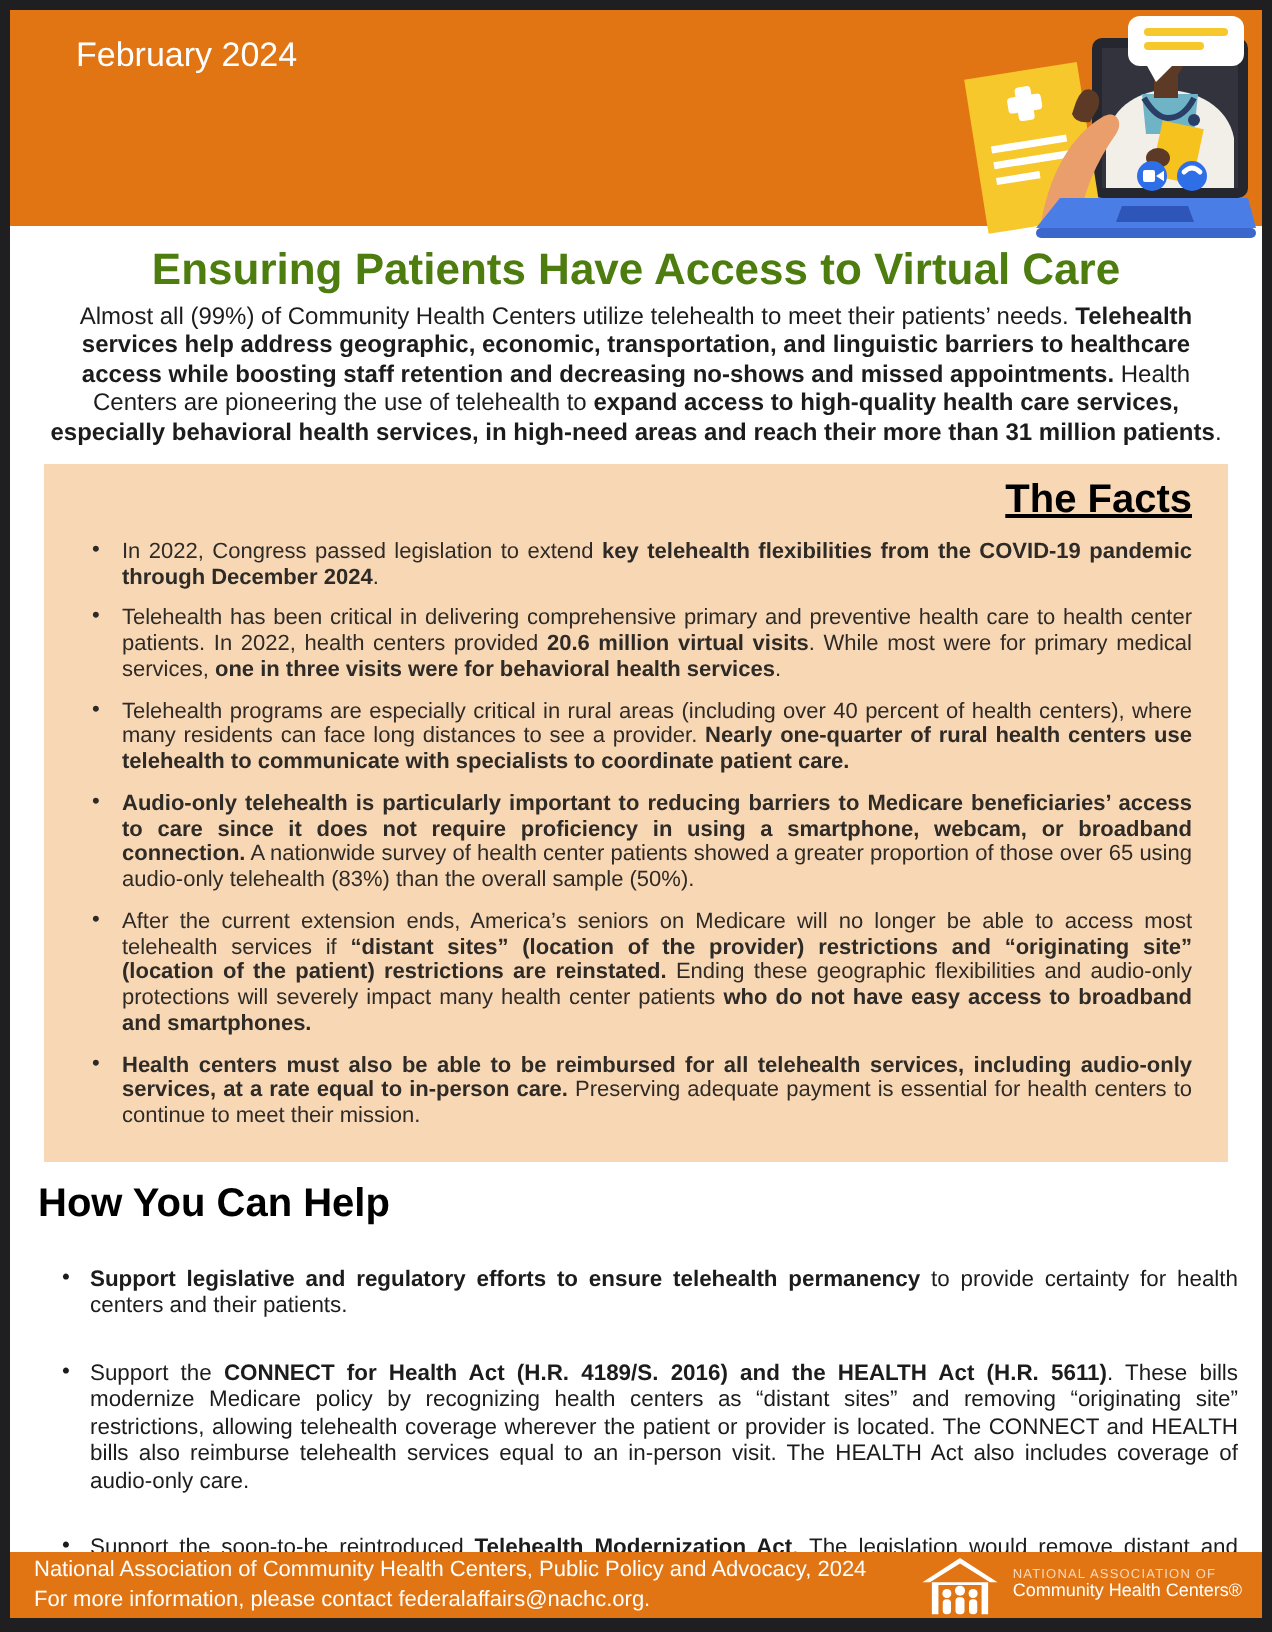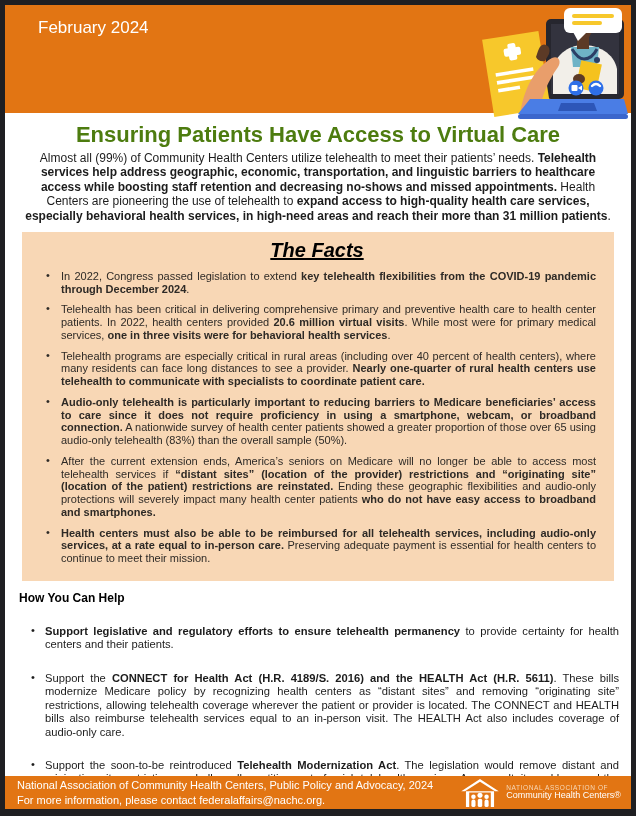--- a/index.html
+++ b/index.html
@@ -31,30 +31,30 @@
   .intro-title{margin:2px 0 3px 0;text-align:center;font-size:22px;font-weight:700;color:#4d7c0f;}
   .intro-paragraph{margin:0 4px;text-align:center;font-size:12px;line-height:1.2;}
   
   .facts{
     margin:9px auto 0 auto;
     width:592px;
     box-sizing:border-box;
     background:#F8D7B5;
     padding:5px 18px 8px 16px;
   }
-  .facts-title{margin:2px 0 8px 0;text-align:center;font-size:20px;font-weight:700;text-decoration:underline;color:#000;font-style:italic;}
+  .facts-title{margin:2px 0 8px 0;text-align:right;font-size:20px;font-weight:700;text-decoration:underline;color:#000;}
   .facts ul{list-style:none;margin:0;padding:0 0 0 6px;}
   .facts li{
     position:relative;padding-left:17px;margin-bottom:8px;
     text-align:justify;font-size:11px;line-height:1.16;color:#2E2A26;
   }
   .facts li::before{content:"•";position:absolute;left:2px;top:-1px;font-size:11px;}
   
   .help{padding:10px 12px 0 14px;}
-  .help-title{margin:0 0 6px 0;font-size:12px;font-weight:700;color:#000;}
+  .help-title{margin:0 0 6px 0;font-size:20px;font-weight:700;color:#000;}
   .help ul{list-style:none;margin:0;padding:0 0 0 10px;}
   .help li{
     position:relative;padding-left:16px;margin-bottom:6px;
     text-align:justify;font-size:11.2px;line-height:1.2;color:#1c1c1c;margin-top:20px;
   }
   .help li::before{content:"•";position:absolute;left:2px;top:-1px;}
   
   .footer{
     position:absolute;left:0;right:0;bottom:0;height:33px;
     background:#E27513;color:#fff;

